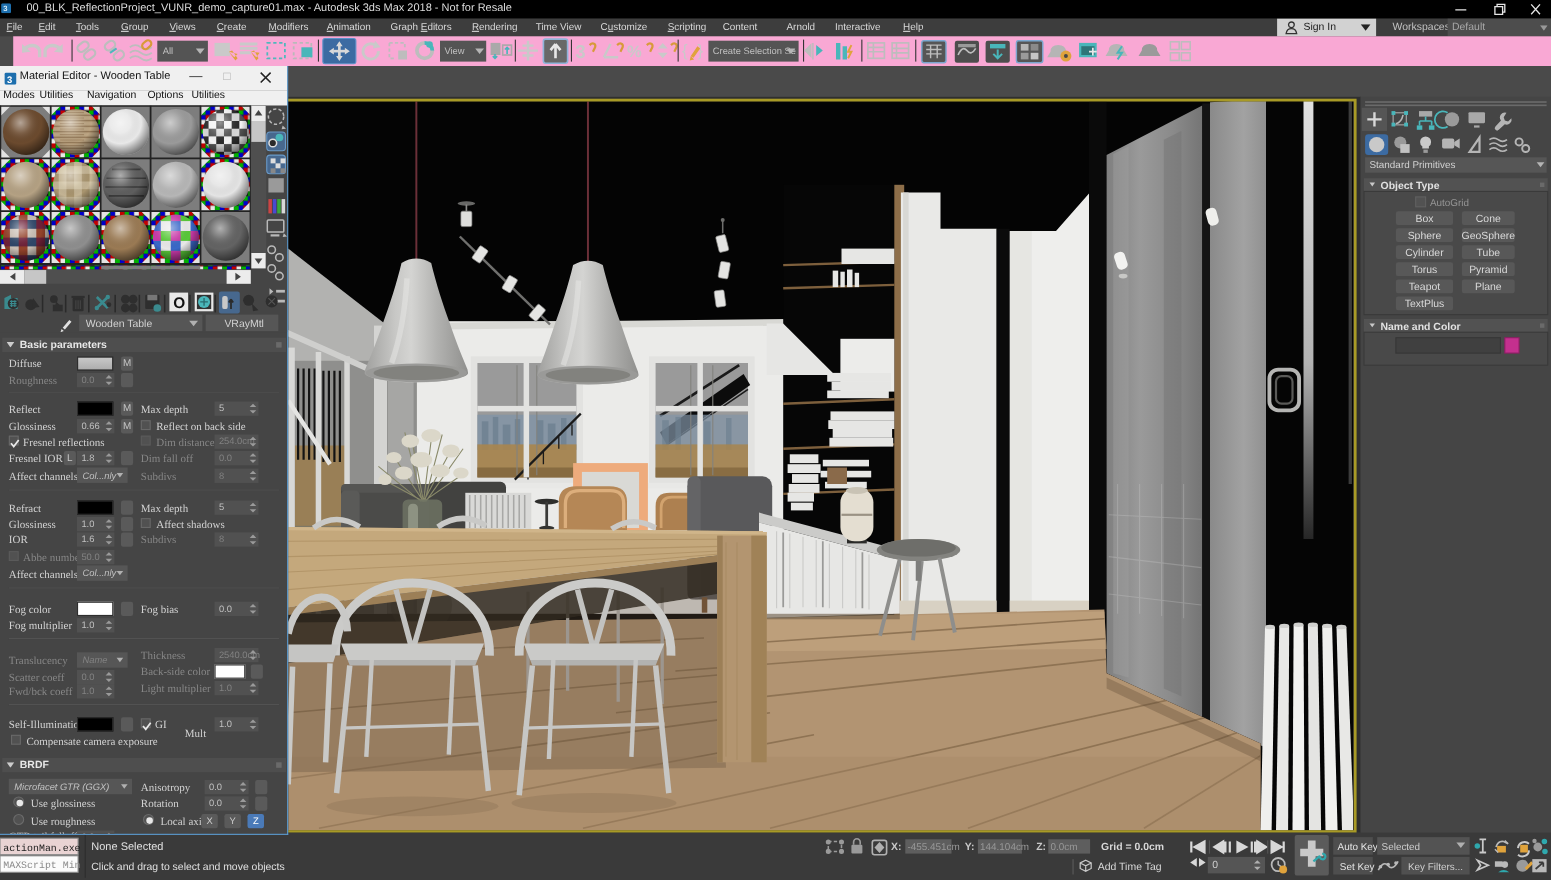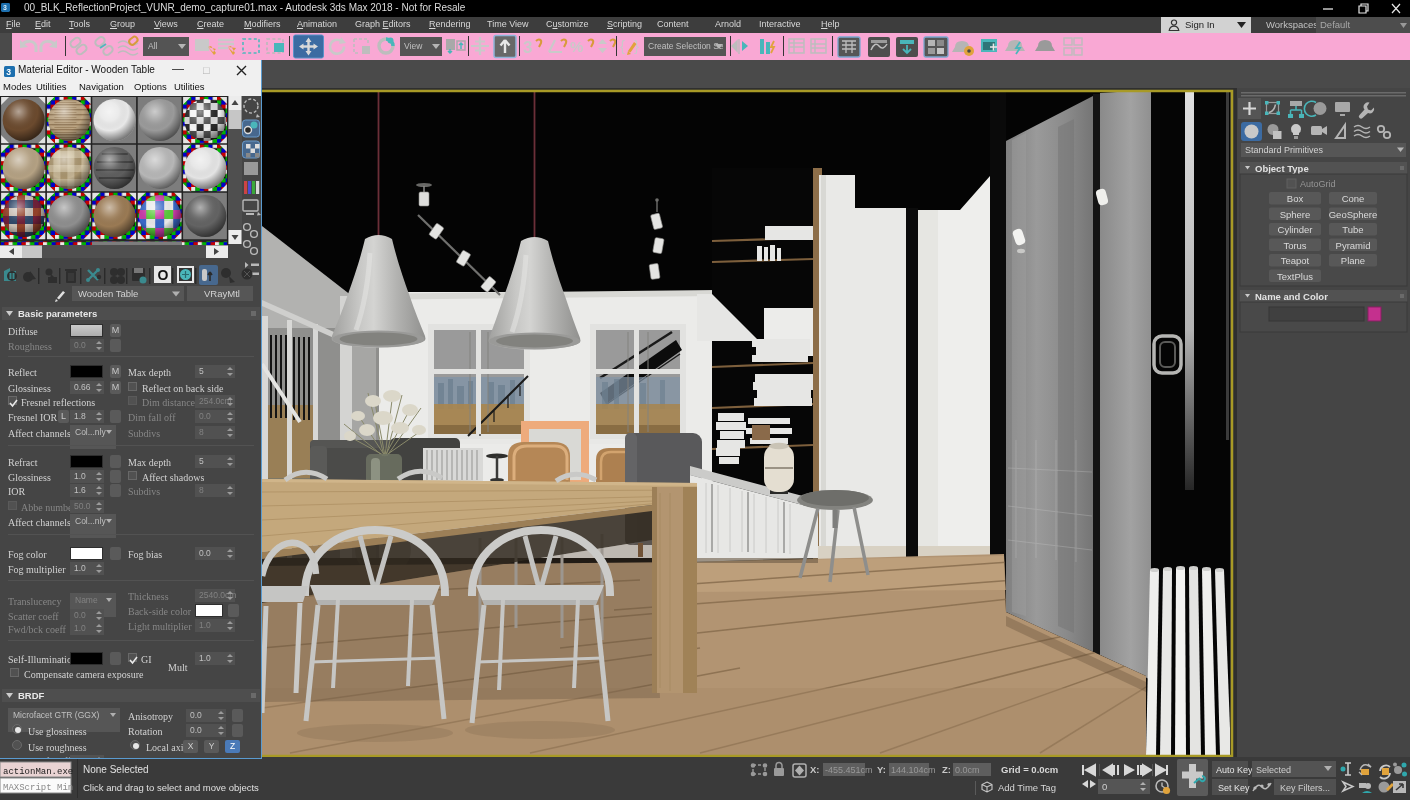--- a/index.html
+++ b/index.html
@@ -32,21 +32,21 @@
 .fld.dis { color:#828282; }
 .sp { position:absolute; right:1px; top:1px; width:7px; height:11px; }
 .sp:before { content:""; position:absolute; top:1px; left:0; border-left:3px solid transparent; border-right:3px solid transparent; border-bottom:3.5px solid #9a9a9a; }
 .sp:after { content:""; position:absolute; bottom:1px; left:0; border-left:3px solid transparent; border-right:3px solid transparent; border-top:3.5px solid #9a9a9a; }
 .sw { position:absolute; height:13px; width:33px; border:1px solid #2e2e2e; }
 .mbtn { position:absolute; width:11px; height:13px; background:#5a5a5a; color:#c8c8c8; font-size:9px; text-align:center; line-height:13px; border-radius:2px; }
 .cb { position:absolute; width:9px; height:9px; background:#515151; border:1px solid #686868; }
 .cb.dis { border-color:#5a5a5a; }
 .hdr { position:absolute; left:2px; width:258px; height:13px; background:#4e4e4e; font-size:9.5px; font-weight:bold; color:#e8e8e8; padding-top:1px; }
 .dvd { position:absolute; left:8px; width:246px; height:1px; background:#393939; border-bottom:1px solid #525252; }
-.ddn { position:absolute; height:24px; background:#565656; font-size:8.5px; color:#c0c0c0; line-height:14px; padding-left:5px; }
+.ddn { position:absolute; height:14px; background:#565656; font-size:8.5px; color:#c0c0c0; line-height:14px; padding-left:5px;font-style:italic; }
 .ddn:after { content:""; position:absolute; right:4px; top:5px; border-left:3.5px solid transparent; border-right:3.5px solid transparent; border-top:4.5px solid #b0b0b0; }
 .ddn.dis { color:#828282; }
 .rad { position:absolute; width:10px; height:10px; border-radius:50%; background:#515151; border:1px solid #6a6a6a; }
 .rad.sel:before { content:""; position:absolute; left:2px; top:2px; width:6px; height:6px; border-radius:50%; background:#e8e8e8; }
 .xyz { position:absolute; width:15px; height:13px; background:#5a5a5a; color:#cfcfcf; font-size:8.5px; text-align:center; line-height:13px; border-radius:2px; }
 </style>
 </head>
 <body>
 <div id="app">
 

